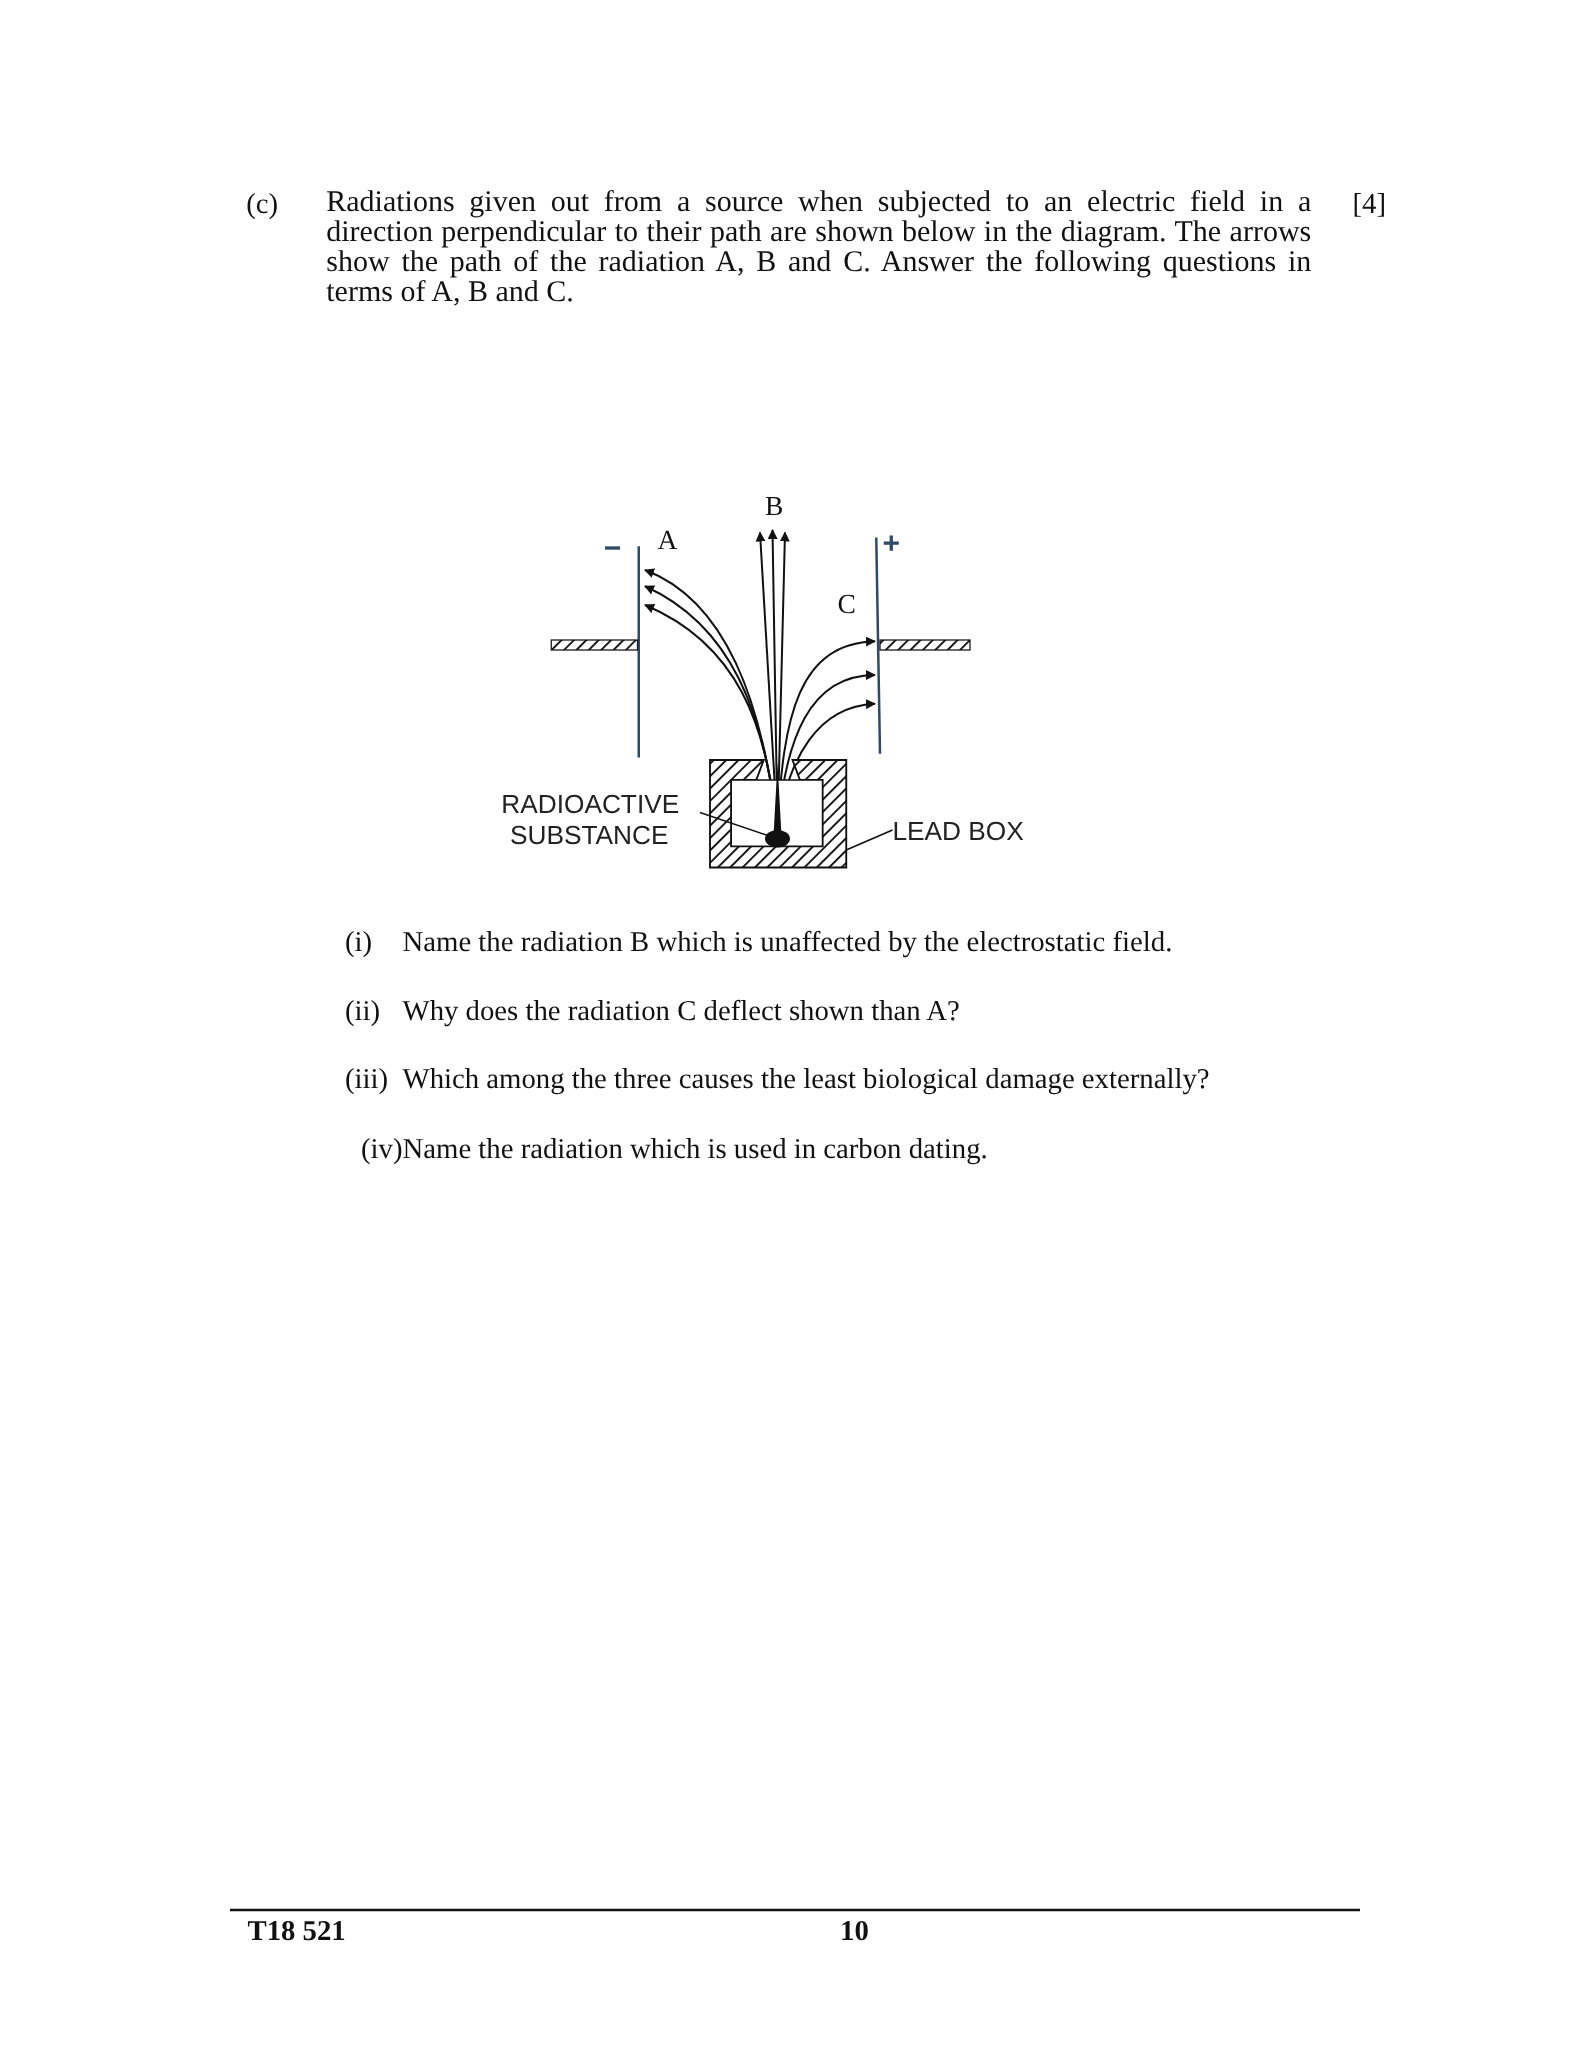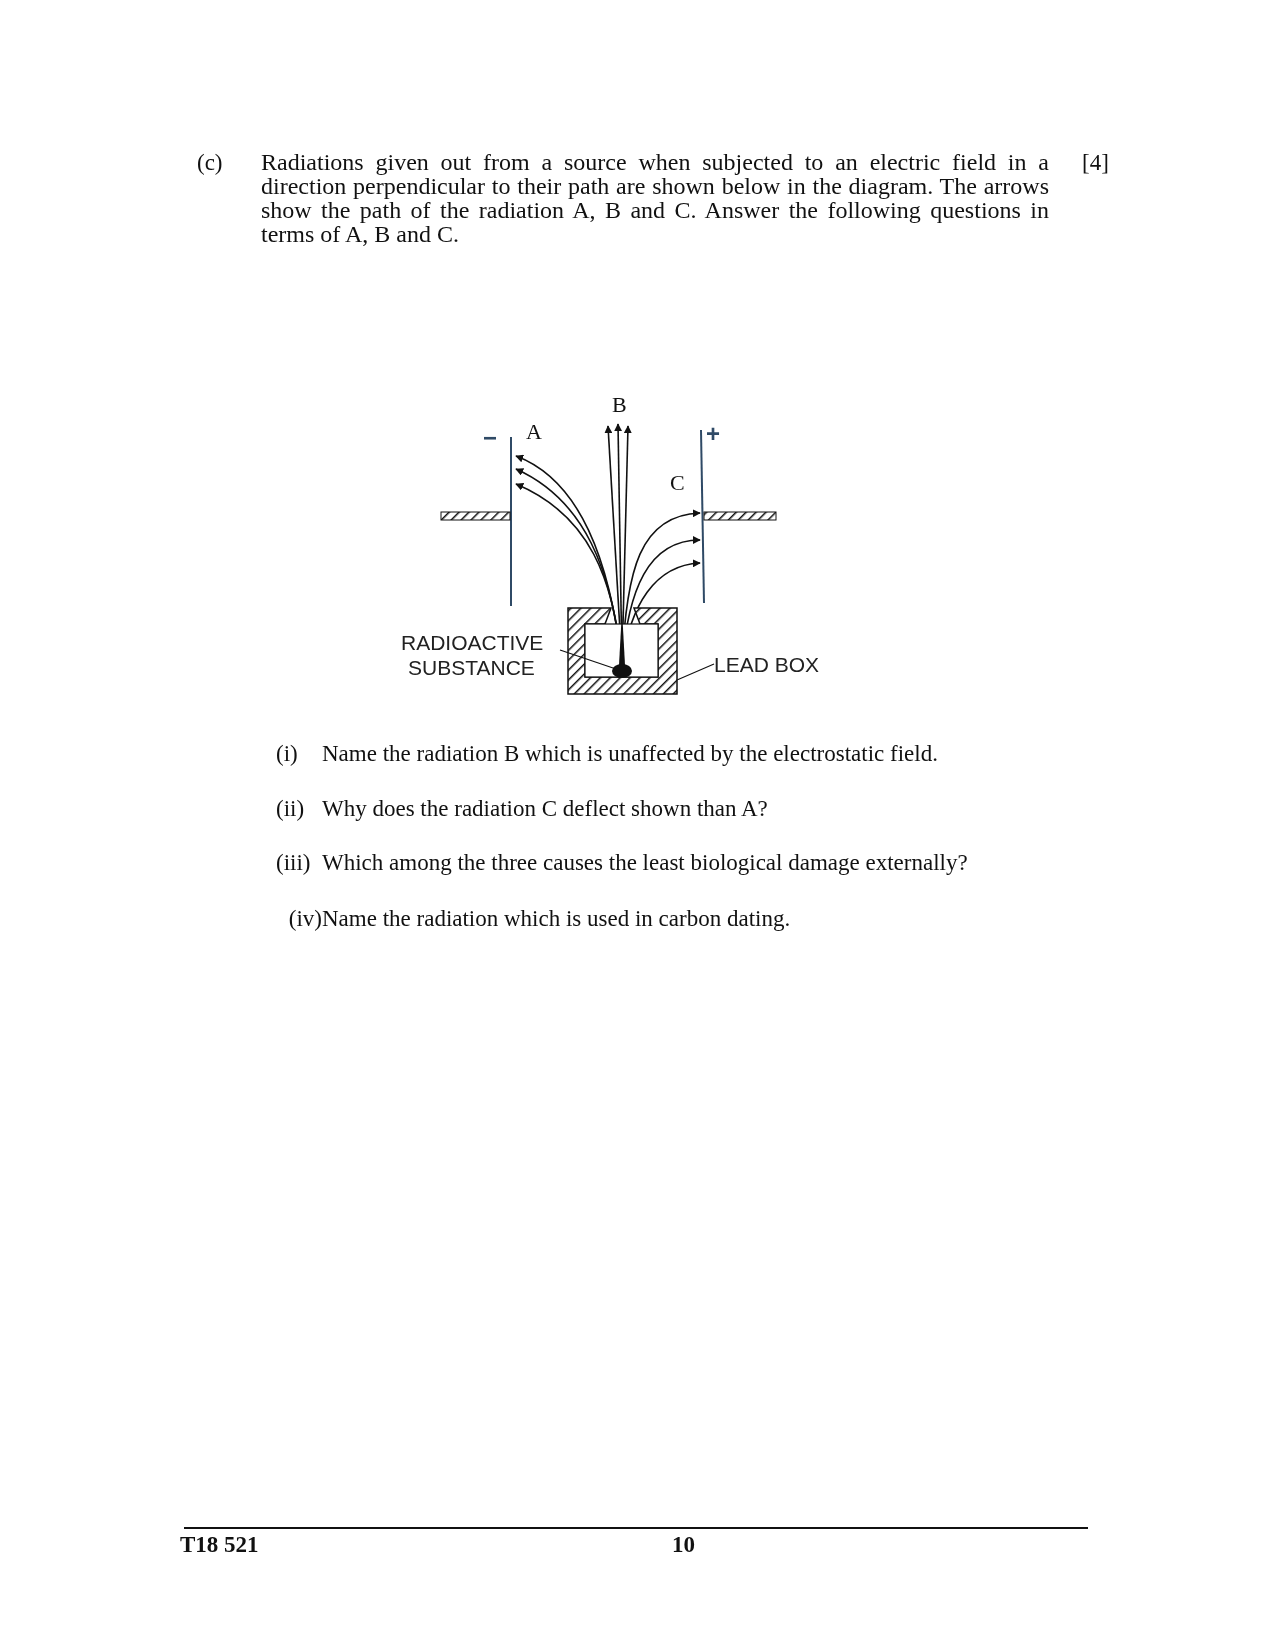--- a/index.html
+++ b/index.html
@@ -14,21 +14,21 @@
     font-size:24px; line-height:24px; text-align:justify;
   }
   .diagram { position:absolute; left:0; top:0; width:1275px; height:1651px; }
   .diagram text.serif { font-family:"Liberation Serif", serif; font-size:22px; fill:#111; }
   .diagram text.sans { font-family:"Liberation Sans", "DejaVu Sans", sans-serif; font-size:21px; fill:#222; }
   .sub {
     position:absolute; left:264px; font-size:23px; white-space:nowrap;margin-left:12px;
   }
   .sub .num { display:inline-block; width:46px; }
   .footer-rule { position:absolute; left:184px; top:1527px; width:904px; height:1.5px; background:#111; }
-  .footer-code { position:absolute; left:180px; top:1532px; font-size:23px; font-weight:bold; }
+  .footer-code { position:absolute; left:198px; top:1532px; font-size:23px; font-weight:bold; }
   .footer-page { position:absolute; left:624px; top:1532px; font-size:23px; font-weight:bold;margin-left:48px; }
 </style>
 </head>
 <body>
 
 <div class="q-label">(c)</div>
 <div class="q-stem">Radiations given out from a source when subjected to an electric field in a direction perpendicular to their path are shown below in the diagram. The arrows show the path of the radiation A, B and C. Answer the following questions in terms of A, B and C.</div>
 <div class="q-marks">[4]</div>
 
 <svg class="diagram" viewBox="0 0 1275 1651" xmlns="http://www.w3.org/2000/svg">

